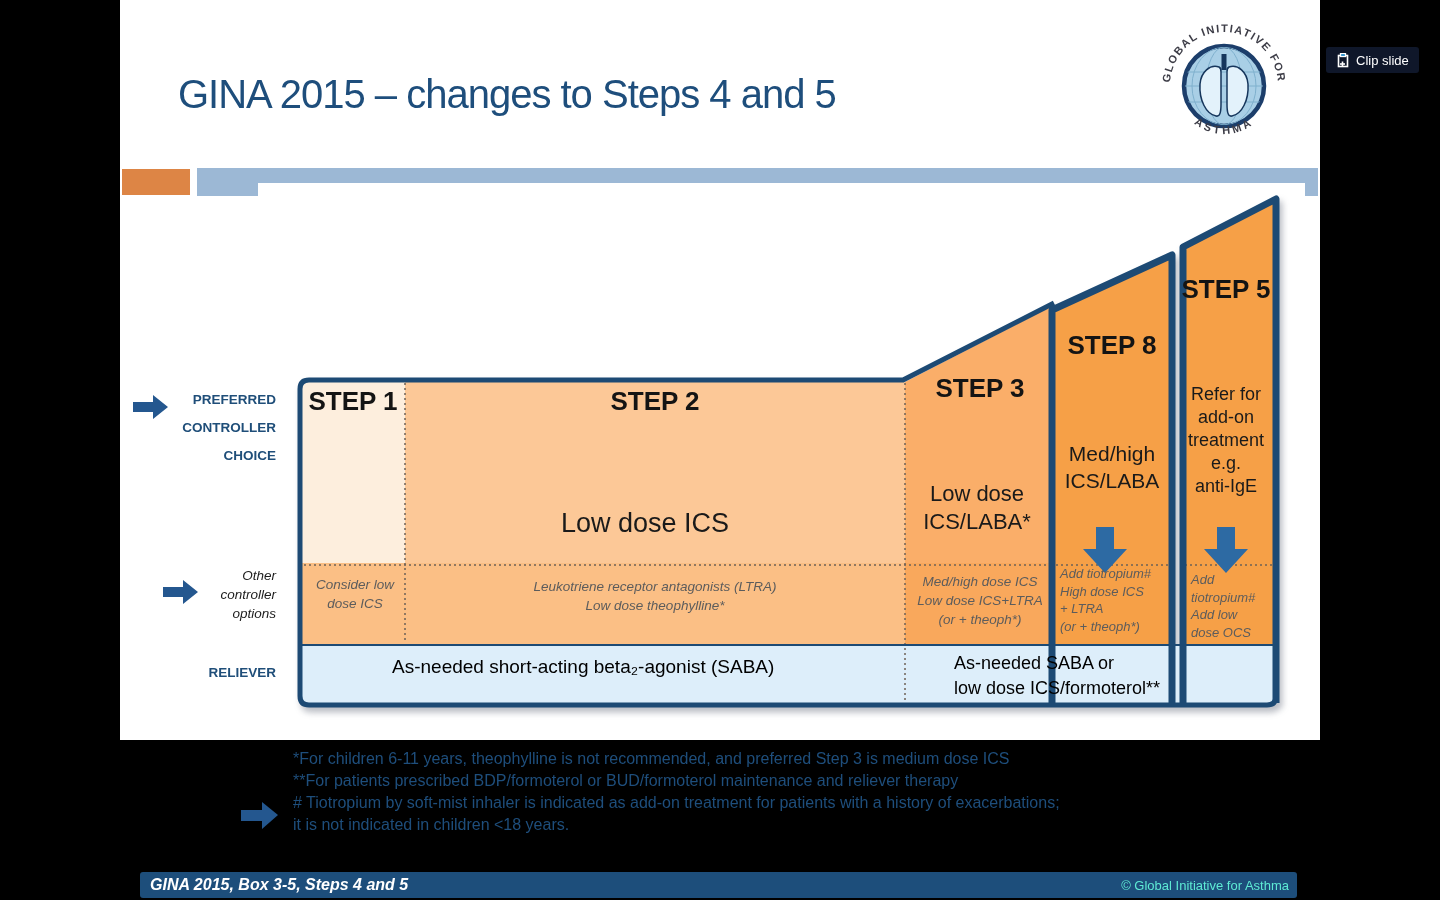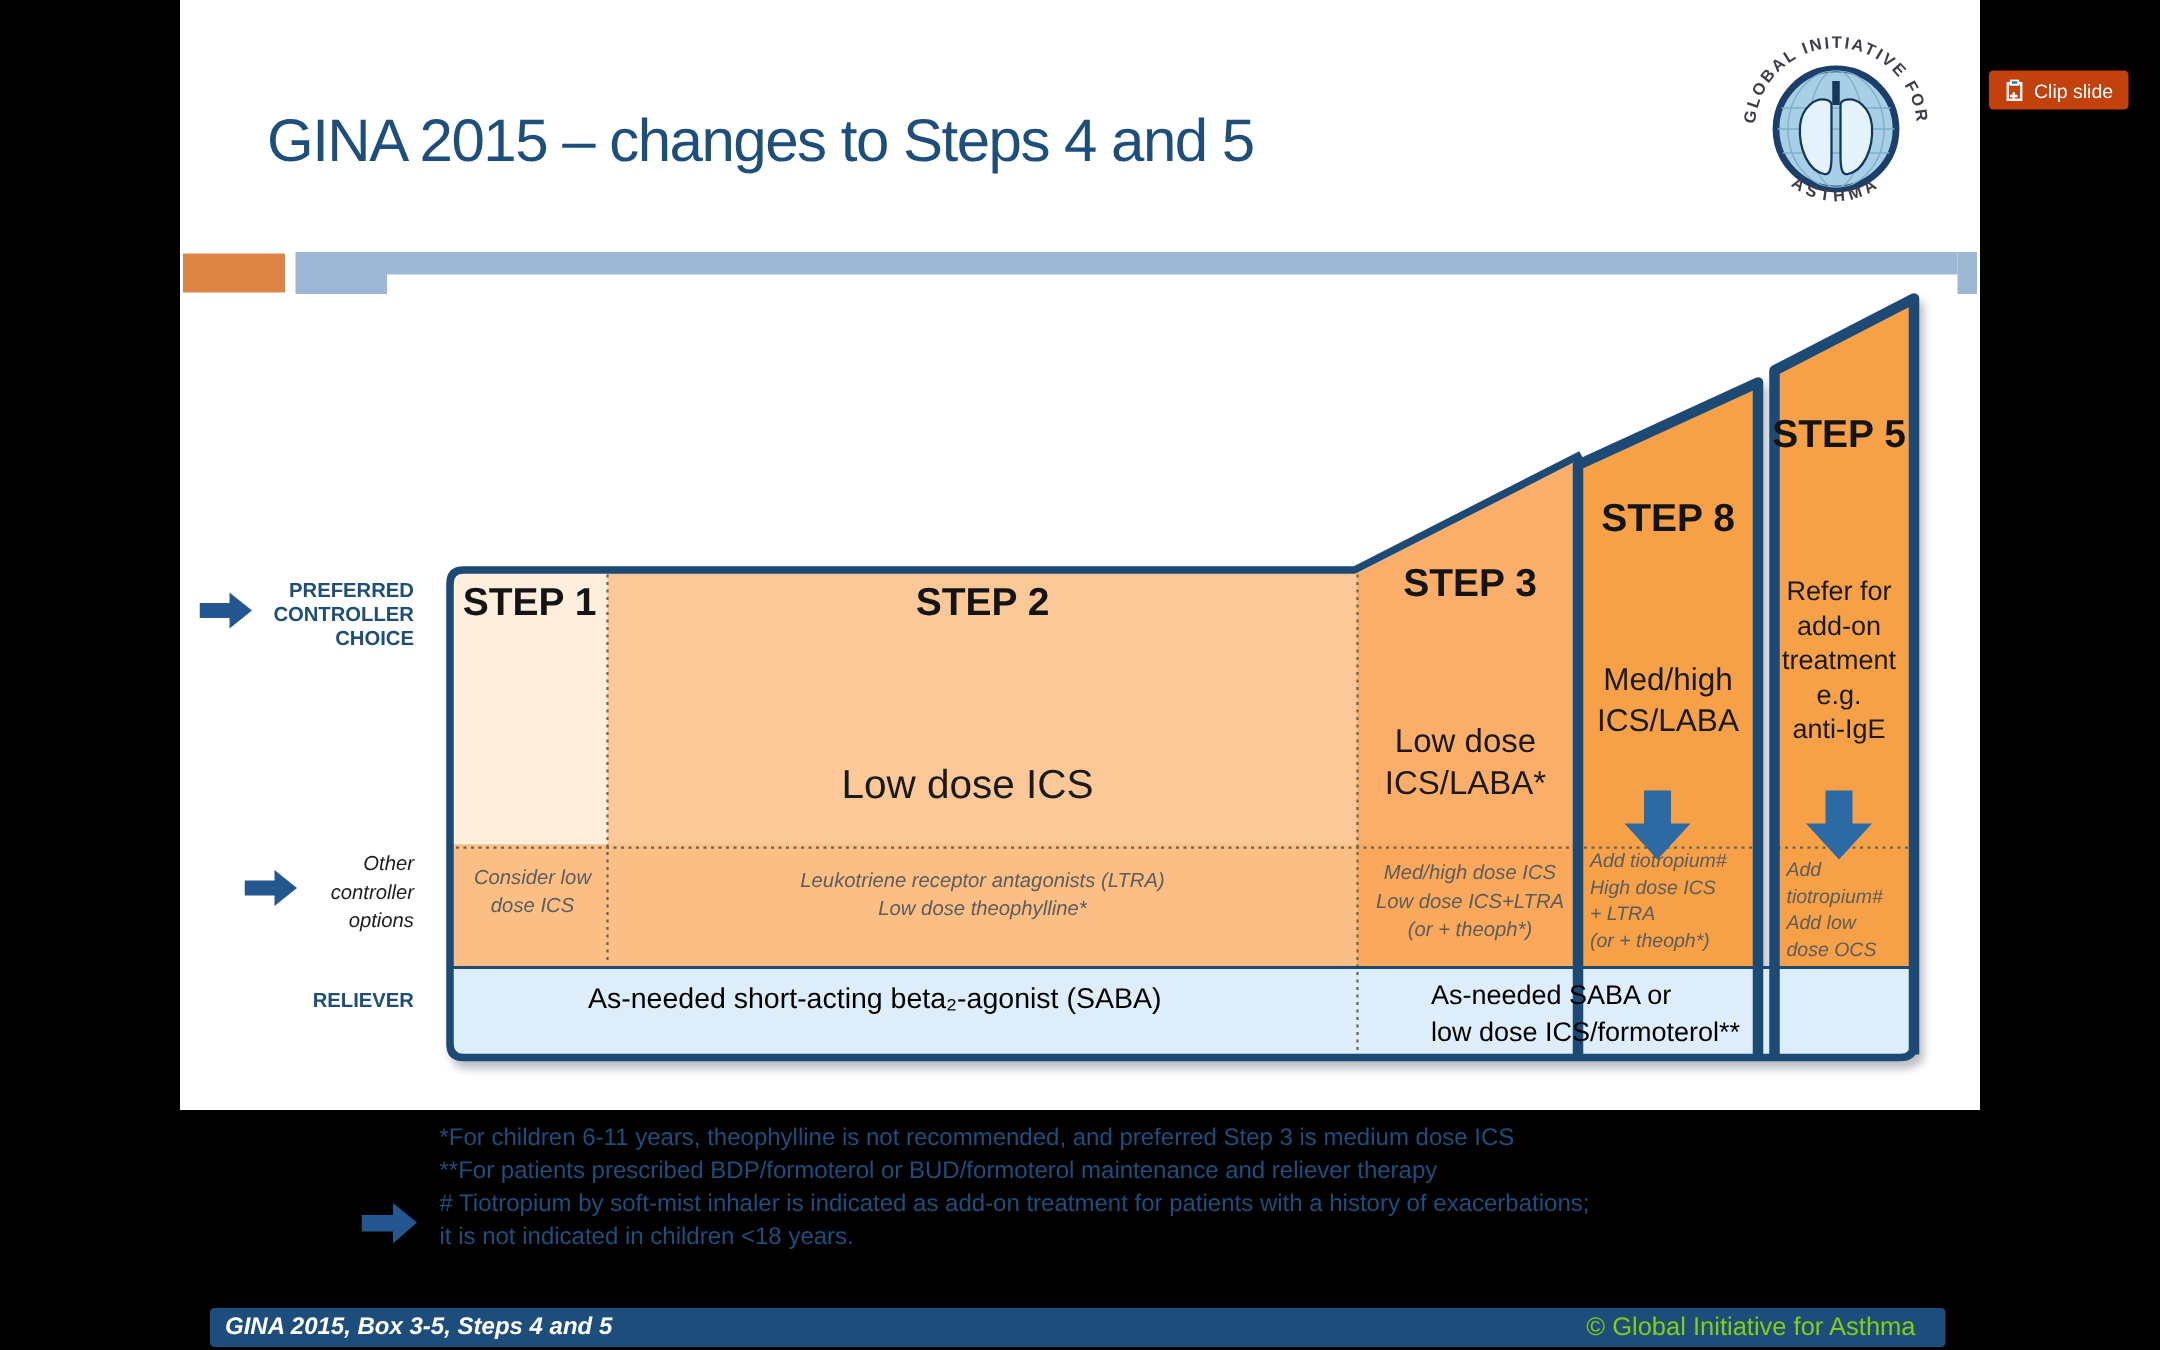--- a/index.html
+++ b/index.html
@@ -7,27 +7,27 @@
   .abs{position:absolute;}
   #stage{position:relative;width:1440px;height:900px;background:#000;}
   #slide{position:absolute;left:120px;top:0;width:1200px;height:740px;background:#fff;}
   .pre{white-space:pre-line;}
   .title{font-size:40px;color:#1e4e7c;letter-spacing:-1px;}
   .stepHead{font-size:26px;font-weight:bold;color:#141414;text-align:center;}
   .prefTxt{color:#1a1a1a;text-align:center;}
   .otherTxt{font-style:italic;color:#5c5c5c;font-size:13.5px;line-height:19px;text-align:center;}
   .otherTxtL{font-style:italic;color:#5c5c5c;font-size:13px;line-height:17.5px;text-align:left;}
   .relTxt{color:#000000;text-align:left;}
-  .lblBlue{color:#1f4e79;font-weight:bold;font-size:13.5px;line-height:16px;text-align:right;}
+  .lblBlue{color:#1f4e79;font-weight:bold;font-size:13.5px;line-height:28px;text-align:right;}
   .lblItal{color:#1c1c1c;font-style:italic;font-size:13.5px;line-height:19px;text-align:right;}
   .footnotes{font-size:16px;line-height:22px;color:#1e4e7c;}
   .footerBar{background:#1d4e7b;border-radius:3px;display:flex;align-items:center;justify-content:space-between;}
   .footerLeft{color:#fff;font-style:italic;font-weight:600;font-size:16px;padding-left:10px;}
-  .footerRight{color:#84cc16;font-size:17px;padding-right:20px;}
-  .clipBtn{background:#c2410c;border:none;border-radius:3px;color:#fff;font-size:13px;
+  .footerRight{color:#5eead4;font-size:13px;padding-right:8px;}
+  .clipBtn{background:#0f172a;border:none;border-radius:3px;color:#fff;font-size:13px;
     display:flex;align-items:center;gap:6px;padding:0 10px;height:26px;cursor:pointer;
     font-family:"Liberation Sans",sans-serif;}
   svg{display:block;}
 </style>
 </head>
 <body>
 
 <div id="stage">
 
   <div class="abs" style="left:0;top:0;width:120px;height:900px;background:#000;"></div>

